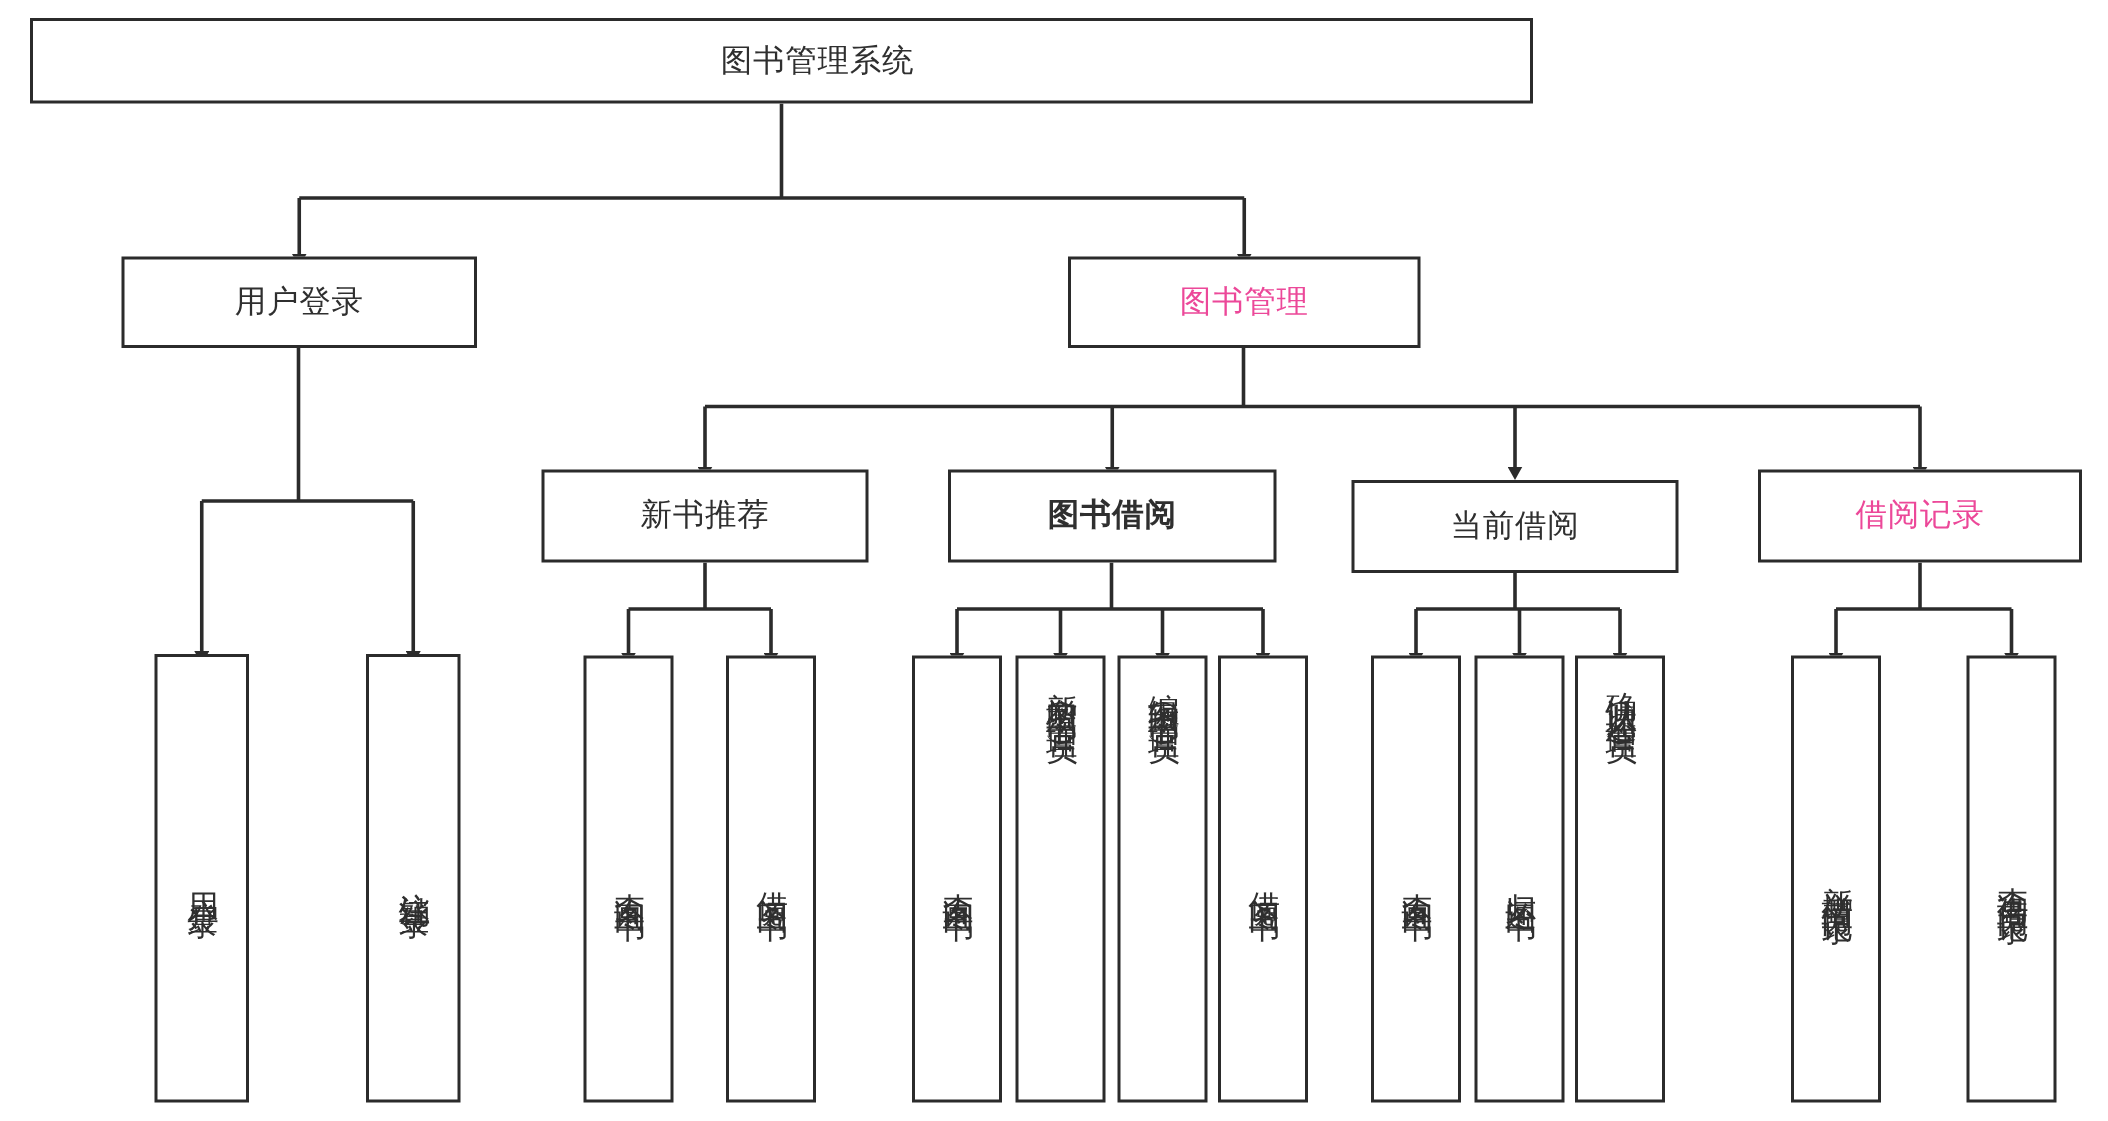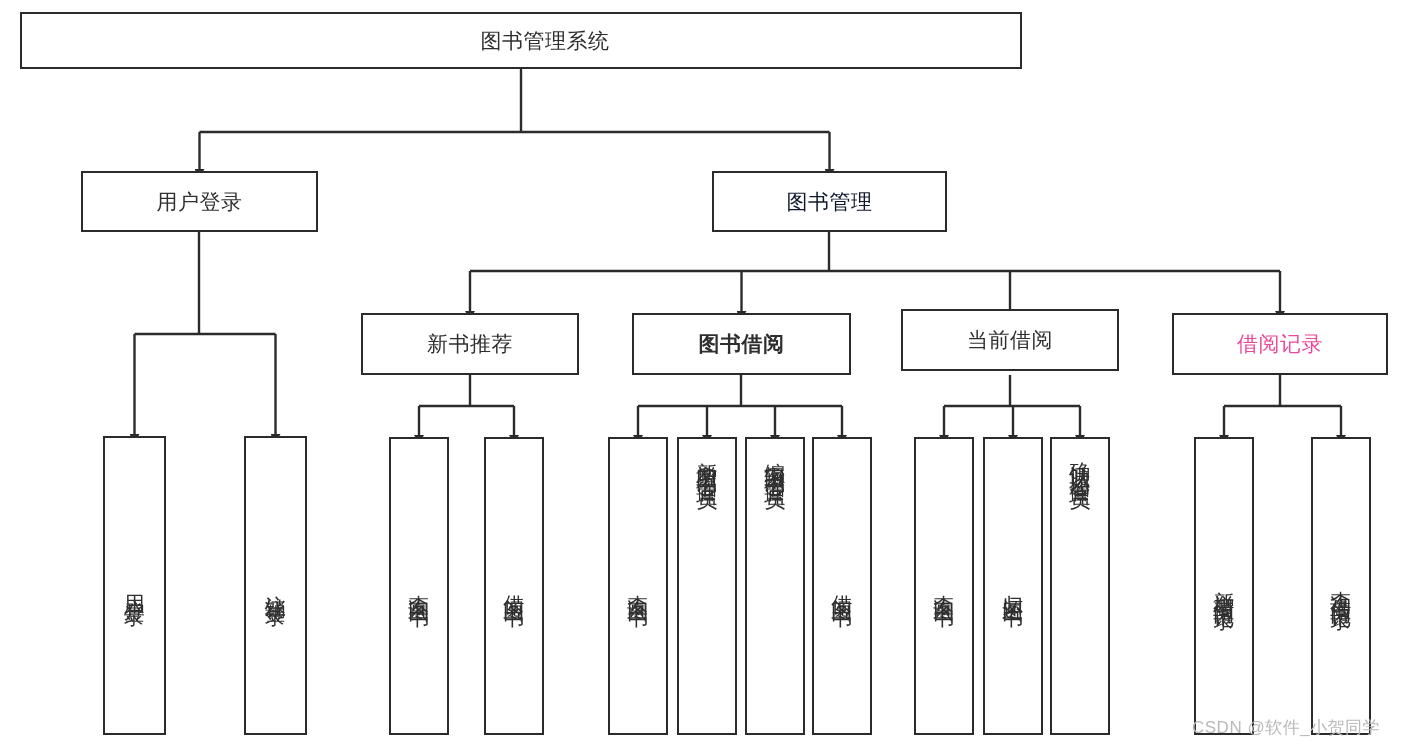--- a/index.html
+++ b/index.html
@@ -120,29 +120,29 @@
       </g>
   </svg>
   <div id="node-layer">
       <div class="node-box" style="left: 20px; top: 12px; width: 1002px; height: 57px; border-color: rgb(43, 43, 43); background: rgb(255, 255, 255); padding-left: 48px;">
         <span class="node-label" style="color: rgb(47, 47, 47);">图书管理系统</span>
       </div>
       <div class="node-box" style="left: 81px; top: 171px; width: 237px; height: 61px; border-color: rgb(43, 43, 43); background: rgb(255, 255, 255);">
         <span class="node-label" style="color: rgb(47, 47, 47);">用户登录</span>
       </div>
       <div class="node-box" style="left: 712px; top: 171px; width: 235px; height: 61px; border-color: rgb(43, 43, 43); background: rgb(255, 255, 255);">
-        <span class="node-label" style="color: #0f172a;">图书管理</span>
+        <span class="node-label" style="color: #ec4899;">图书管理</span>
       </div>
       <div class="node-box" style="left: 361px; top: 313px; width: 218px; height: 62px; border-color: rgb(43, 43, 43); background: rgb(255, 255, 255);">
         <span class="node-label" style="color: rgb(47, 47, 47);">新书推荐</span>
       </div>
       <div class="node-box" style="left: 632px; top: 313px; width: 219px; height: 62px; border-color: rgb(43, 43, 43); background: rgb(255, 255, 255); font-weight: bold;">
         <span class="node-label" style="color: rgb(47, 47, 47);">图书借阅</span>
       </div>
-      <div class="node-box" style="left: 901px; top: 309px; width: 218px; height: 62px; border-color: rgb(43, 43, 43); background: rgb(255, 255, 255);">
+      <div class="node-box" style="left: 901px; top: 320px; width: 218px; height: 62px; border-color: rgb(43, 43, 43); background: rgb(255, 255, 255);">
         <span class="node-label" style="color: rgb(47, 47, 47);">当前借阅</span>
       </div>
       <div class="node-box" style="left: 1172px; top: 313px; width: 216px; height: 62px; border-color: rgb(43, 43, 43); background: rgb(255, 255, 255);">
         <span class="node-label" style="color: #ec4899;">借阅记录</span>
       </div>
       <div class="node-box vertical centered" style="left: 103px; top: 436px; width: 63px; height: 299px; border-color: rgb(43, 43, 43); background: rgb(255, 255, 255);">
         <span class="node-label" style="color: rgb(47, 47, 47);">用户登录</span>
       </div>
       <div class="node-box vertical centered" style="left: 244px; top: 436px; width: 63px; height: 299px; border-color: rgb(43, 43, 43); background: rgb(255, 255, 255);">
         <span class="node-label" style="color: rgb(47, 47, 47);">注销登录</span>
@@ -174,14 +174,13 @@
       <div class="node-box vertical" style="left: 1050px; top: 437px; width: 60px; height: 298px; border-color: rgb(43, 43, 43); background: rgb(255, 255, 255);">
         <span class="node-label" style="color: rgb(47, 47, 47);">确认归还（管理员）</span>
       </div>
       <div class="node-box vertical centered" style="left: 1194px; top: 437px; width: 60px; height: 298px; border-color: rgb(43, 43, 43); background: rgb(255, 255, 255);">
         <span class="node-label" style="color: rgb(47, 47, 47);">新增借阅记录</span>
       </div>
       <div class="node-box vertical centered" style="left: 1311px; top: 437px; width: 60px; height: 298px; border-color: rgb(43, 43, 43); background: rgb(255, 255, 255);">
         <span class="node-label" style="color: rgb(47, 47, 47);">查询借阅记录</span>
       </div>
     </div>
-  <div class="watermark" id="watermark" style="left: 1192px; top: 716px; color: rgb(185, 185, 185);">CSDN @软件_小贺同学</div>
 </div>
 
 </body></html>

